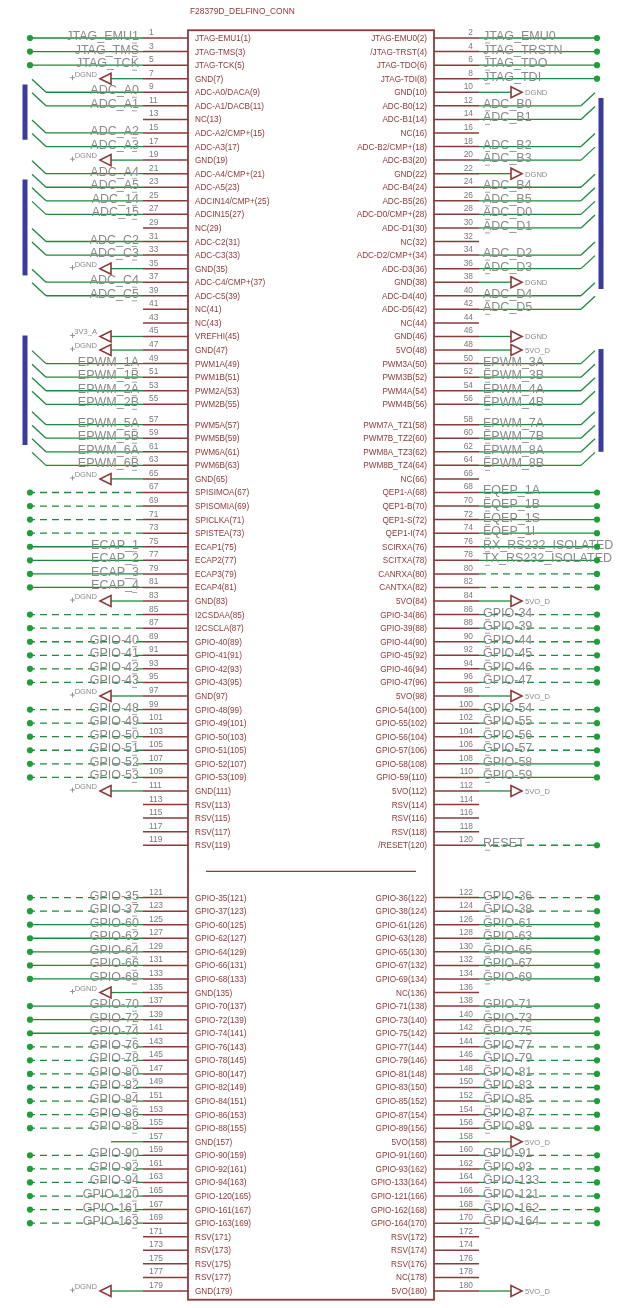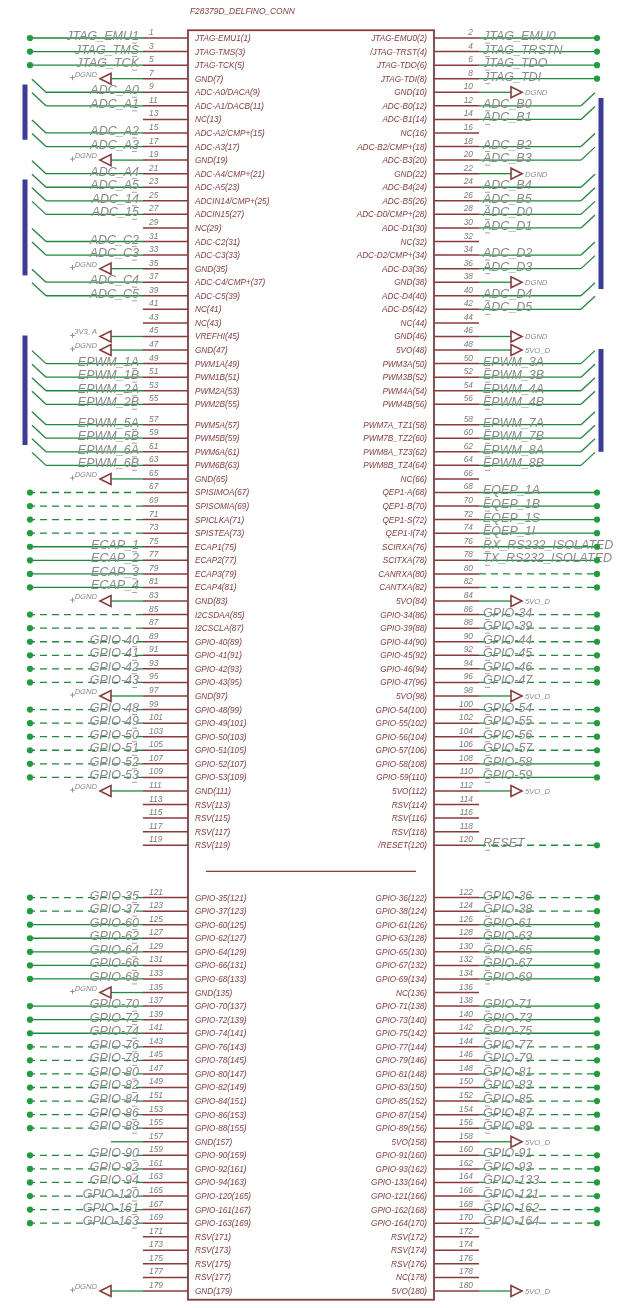--- a/index.html
+++ b/index.html
@@ -1,21 +1,21 @@
 <!DOCTYPE html>
 <html><head>
 <meta charset="utf-8">
 <title>F28379D_DELFINO_CONN Schematic</title>
 <style>
   html,body{margin:0;padding:0;background:#ffffff;}
   body{
     font-family:"Liberation Sans", sans-serif;
     width:627px;height:1308px;position:relative;overflow:hidden;
   }
-  #sheet{position:absolute;left:0;top:0;width:627px;height:1308px;font-style:italic;}
+  #sheet{position:absolute;left:0;top:0;width:627px;height:1308px;}
   svg{position:absolute;left:0;top:0;}
 </style>
 </head>
 <body>
 
 <div id="sheet">
   <svg id="canvas" width="627" height="1308" xmlns="http://www.w3.org/2000/svg">
       <text x="190" y="14" font-family="&quot;Liberation Sans&quot;, sans-serif" font-size="8.4" fill="#8b3a3a" text-anchor="start">F28379D_DELFINO_CONN</text>
       <rect x="188" y="30.24748646558391" width="246" height="1269.4740912606342" fill="none" stroke="#8b3a3a" stroke-width="1.8"></rect>
       <line x1="206" y1="871.3952049497293" x2="416" y2="871.3952049497293" stroke="#8b3a3a" stroke-width="1.4"></line>

